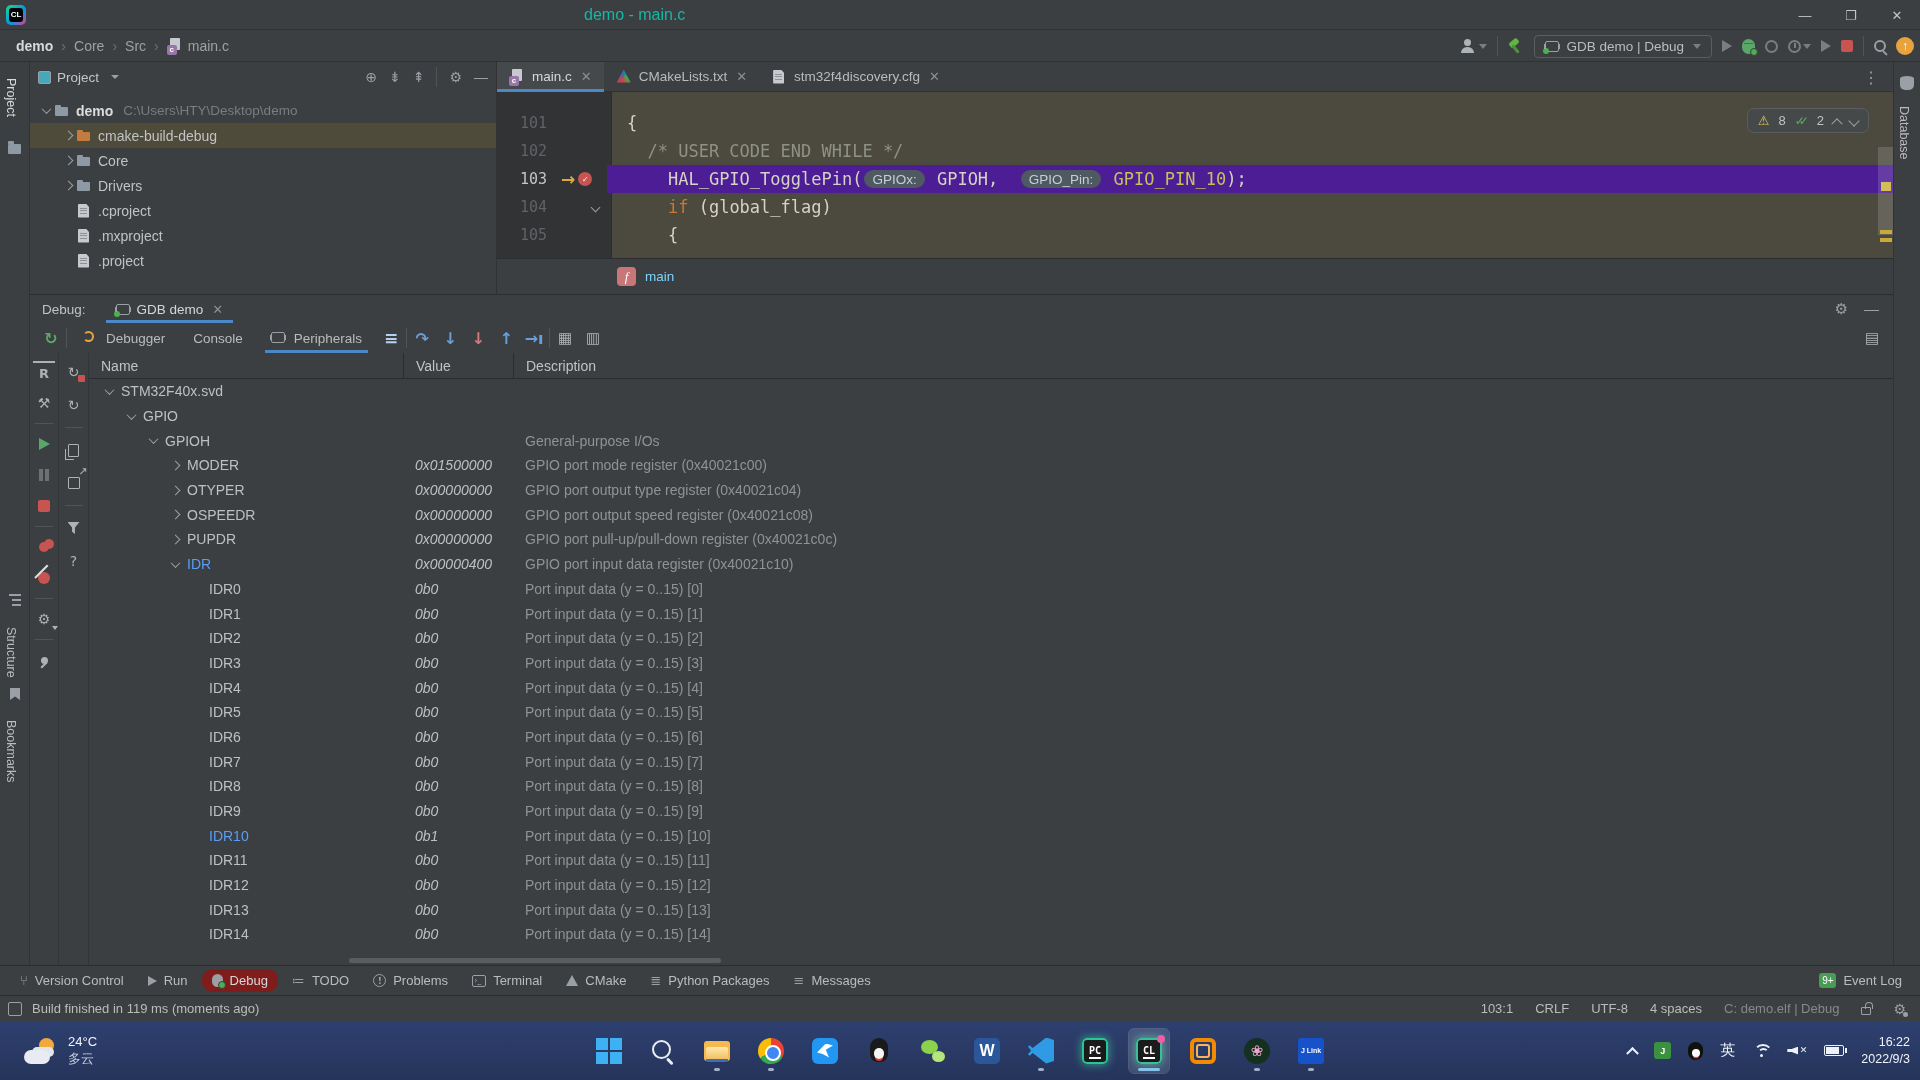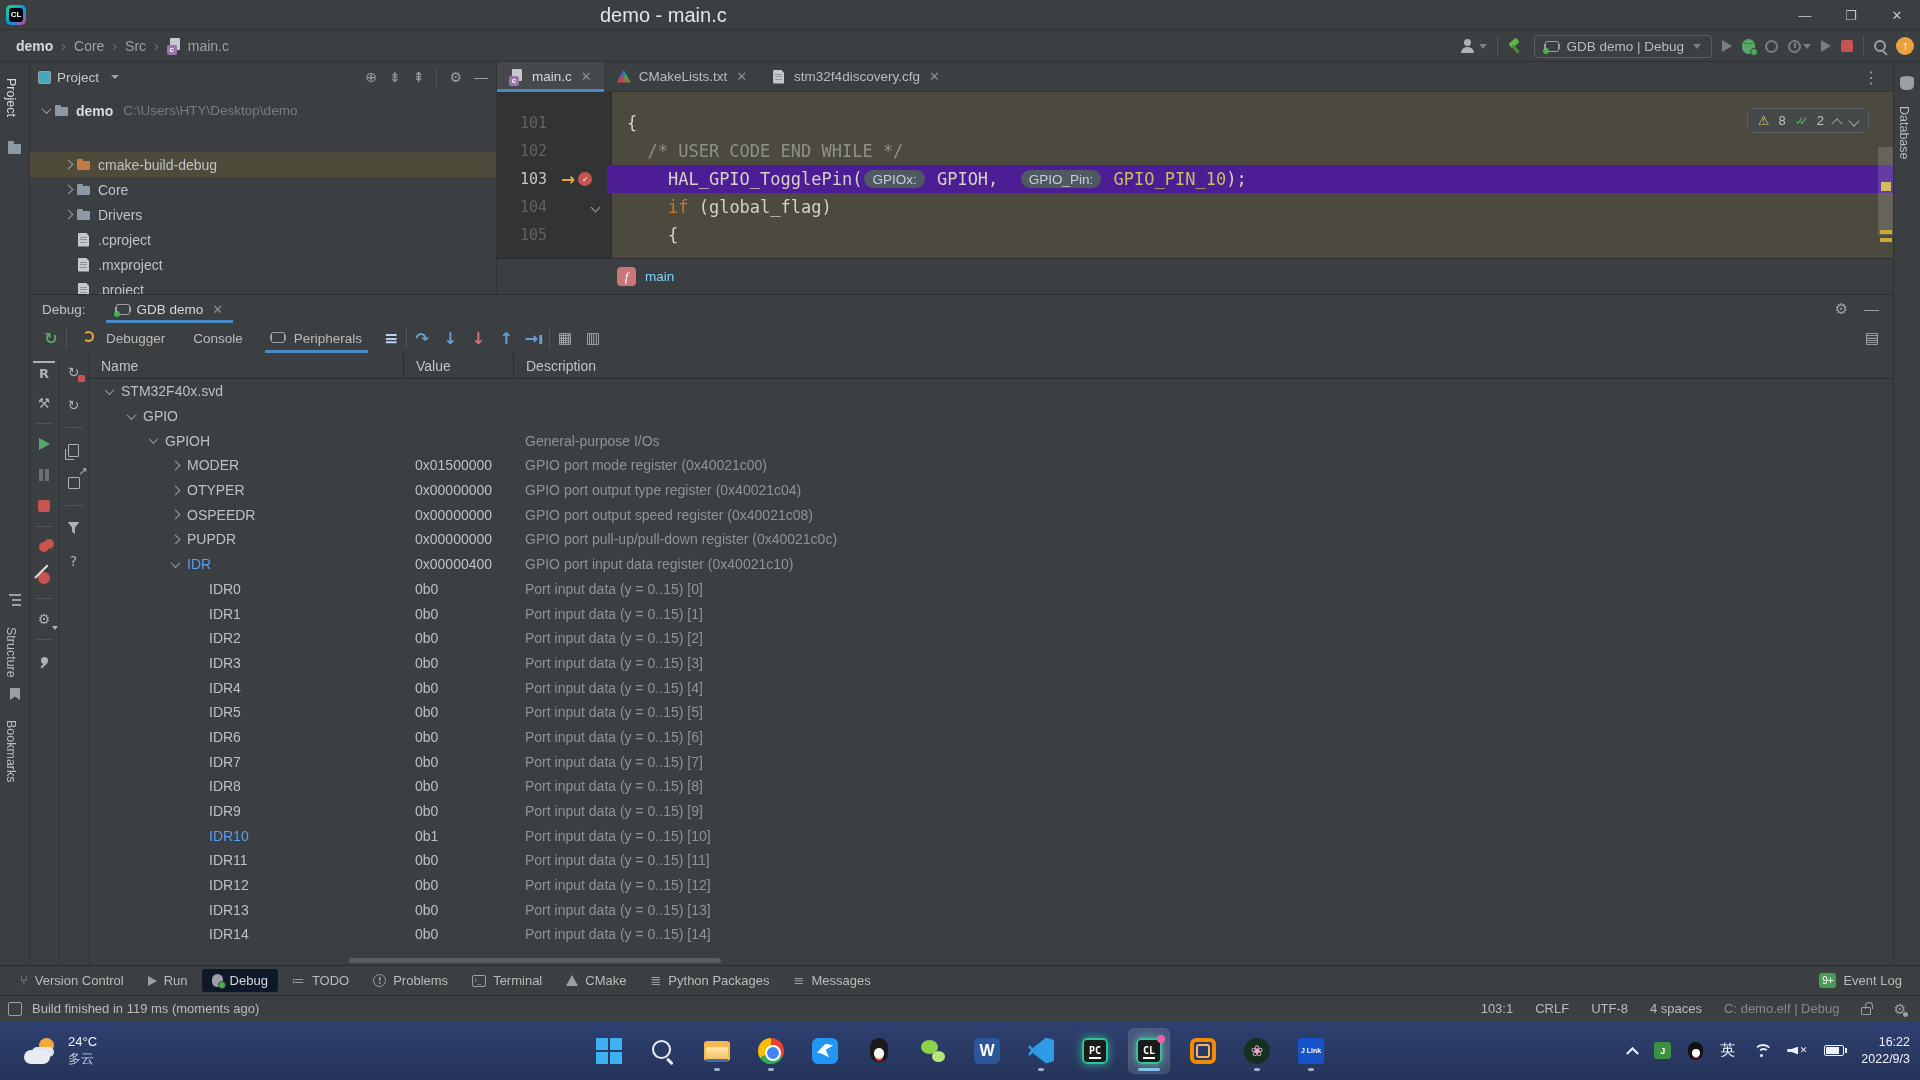--- a/index.html
+++ b/index.html
@@ -9,21 +9,21 @@
 
   
   #titlebar { position:absolute; left:0; top:0; width:1920px; height:30px;
     background:#3c3f41; display:flex; align-items:center; border-bottom:1px solid #323232;}
   .clion-logo { width:20px; height:20px; margin:0 10px 0 6px; border-radius:5px;
     background:linear-gradient(135deg,#21d789,#009ae5 55%,#ed358c); position:relative;}
   .clion-logo::after{content:"CL"; position:absolute; inset:3px; background:#000;
     border-radius:3px; color:#fff; font-size:8px; font-weight:bold; display:flex;
     align-items:center; justify-content:center;}
   .menu-item { padding:0 9px; font-size:14px; color:#bbbbbb; line-height:30px; cursor:default;}
-  .win-title { position:absolute; left:600px; top:0; line-height:30px; font-size:20px; color:#e5e5e5;}
+  .win-title { position:absolute; left:584px; top:0; line-height:30px; font-size:16px; color:#14b8a6;}
   .win-controls{ position:absolute; right:0; top:0; display:flex;}
   .win-btn { width:46px; height:30px; display:flex; align-items:center; justify-content:center;
     color:#c5c5c5; font-size:13px;}
 
   
   #navbar { position:absolute; left:0; top:30px; width:1920px; height:32px; background:#3c3f41;
     display:flex; align-items:center; border-bottom:1px solid #323232;}
   .crumbs { display:flex; align-items:center; margin-left:16px; font-size:14px;}
   .crumb { display:flex; align-items:center; color:#9ea1a3;}
   .crumb.bold .crumb-label { color:#d8d8d8; font-weight:bold;}
@@ -100,21 +100,21 @@
   #project-panel { position:absolute; left:30px; top:62px; width:467px; height:232px;
     background:#3c3f41; border-right:1px solid #323232;}
   .panel-head { height:30px; display:flex; align-items:center; padding:0 8px; font-size:13.5px;}
   .panel-head .ph-title { color:#c5c5c5; display:flex; align-items:center; gap:6px;}
   .ph-sq { width:13px; height:13px; border:1.5px solid #9aa0a5; border-radius:2px; background:#47a7bb;}
   .ph-caret { width:0; height:0; border-top:4px solid #9aa0a5; border-left:4px solid transparent;
     border-right:4px solid transparent; margin-left:6px;}
   .ph-icons { margin-left:auto; display:flex; align-items:center; gap:12px; color:#9aa0a5; font-size:14px;}
   .tree { padding-top:6px; font-size:14px;}
   .trow { height:25px; display:flex; align-items:center; padding-left:8px;}
-  .trow.hl { background:#4f4b3a;margin-top:29px;}
+  .trow.hl { background:#4f4b3a;}
   .trow .nm { color:#c0c3c5; margin-left:6px;}
   .trow.root .nm { color:#dadcde; font-weight:bold;}
   .trow .path { color:#787d80; margin-left:10px; font-size:13.5px;}
   .chev { width:16px; height:16px; display:inline-flex; align-items:center; justify-content:center; flex:0 0 16px;}
   .chev::before{content:""; width:6px; height:6px; border-right:1.6px solid #9aa0a5;
     border-bottom:1.6px solid #9aa0a5; display:block;}
   .chev.chev-open::before{ transform:rotate(45deg) translate(-1px,-1px);}
   .chev.chev-closed::before{ transform:rotate(-45deg);}
   .chev.chev-none::before{ display:none;}
   .indent { display:inline-block; height:1px;}
@@ -255,32 +255,32 @@
 
   #dbg-table { position:absolute; left:59px; top:58px; right:0; bottom:0; font-size:14px;}
   #dbg-thead { height:26px; display:flex; align-items:center; border-bottom:1px solid #2a2c2d; color:#c0c3c5;}
   .th { padding-left:12px;}
   .th-name { width:314px; flex:0 0 314px;}
   .th-val { width:110px; flex:0 0 110px; border-left:1px solid #2a2c2d; height:100%; display:flex; align-items:center;}
   .th-desc { flex:1; border-left:1px solid #2a2c2d; height:100%; display:flex; align-items:center;}
   .prow { height:24.7px; display:flex; align-items:center;}
   .prow .cell { overflow:hidden; white-space:nowrap;}
   .prow .c-name { width:314px; flex:0 0 314px; display:flex; align-items:center; padding-left:12px;}
-  .prow .c-val { width:110px; flex:0 0 110px; padding-left:12px; color:#bdc0c2;}
+  .prow .c-val { width:110px; flex:0 0 110px; padding-left:12px; color:#bdc0c2;font-style:italic;}
   .prow .c-desc { flex:1; padding-left:12px; color:#8f9396;}
   .prow .nm { color:#bdc0c2; margin-left:4px;}
   .prow.sel .nm, .prow.changed .nm { color:#589df6;}
   .h-scroll { position:absolute; left:260px; bottom:2px; width:372px; height:5px; background:#5a5d5f;
     border-radius:3px;}
 
   
   #toolwindow-bar { position:absolute; left:0; top:965px; width:1920px; height:30px; background:#3c3f41;
     border-top:1px solid #2a2c2d; display:flex; align-items:center; padding-left:10px; font-size:13px;}
   .twb-item { display:flex; align-items:center; gap:7px; padding:4px 10px; border-radius:3px; color:#bbbbbb;}
-  .twb-item.active { background:#0f172a; color:#d8d8d8;}
+  .twb-item.active { background:#7f1d1d; color:#d8d8d8;border-radius:10px;}
   .twb-ico { font-size:13px; color:#9aa0a5; font-family:"DejaVu Sans", sans-serif; position:relative;}
   .twb-ico.icon-run{ width:0;height:0;border-left:9px solid #9aa0a5;border-top:5.5px solid transparent;
     border-bottom:5.5px solid transparent;}
   .twb-ico.icon-bug{ width:11px;height:13px;background:#9aa0a5;border-radius:6px;}
   .twb-ico.icon-bug::after{content:"";position:absolute;right:-3px;bottom:-2px;width:6px;height:6px;
     border-radius:50%;background:#4caf50;border:1px solid #3c3f41;}
   .twb-ico.icon-problems{ width:13px;height:13px;border-radius:50%;border:1.5px solid #9aa0a5;
     display:flex;align-items:center;justify-content:center;font-size:9px;font-weight:bold;}
   .twb-ico.icon-terminal{ width:14px;height:12px;border:1.5px solid #9aa0a5;border-radius:2px;
     font-size:8px;display:flex;align-items:center;padding-left:1px;}

